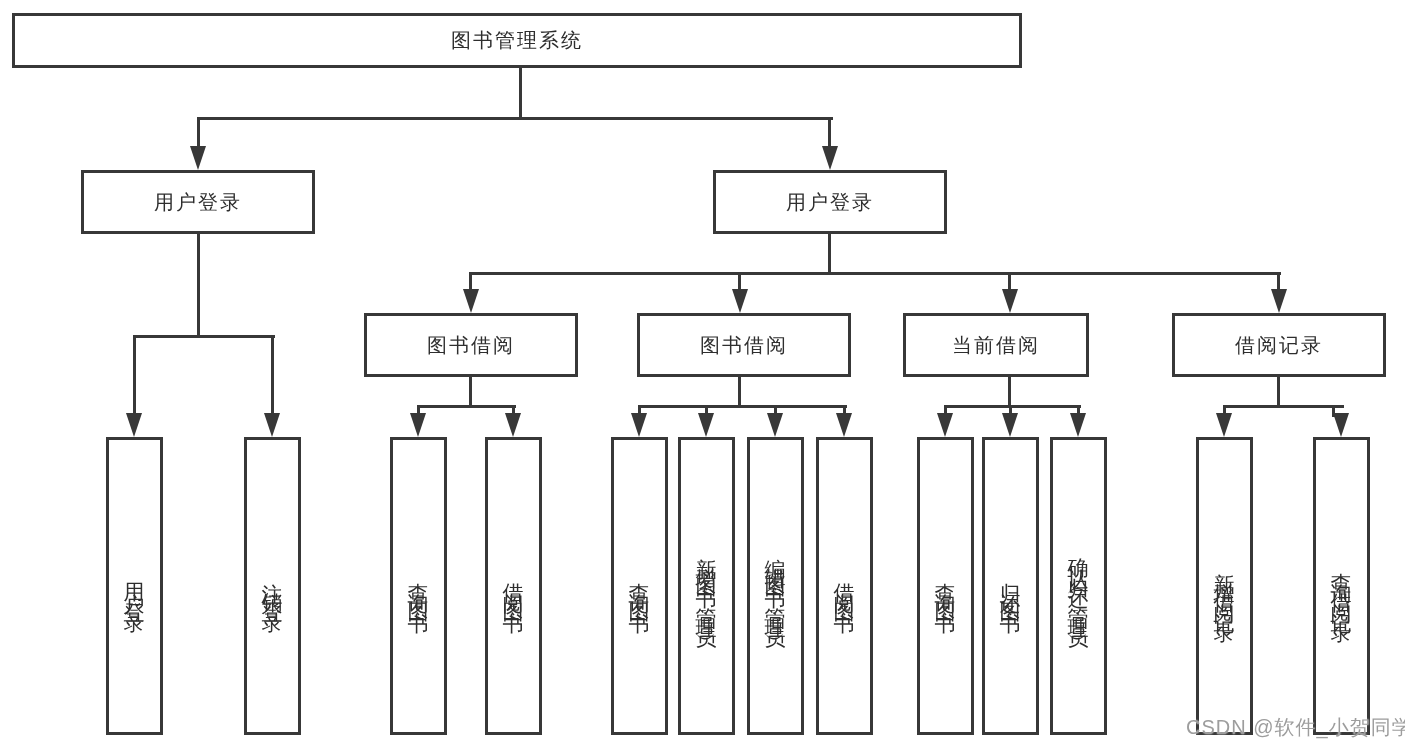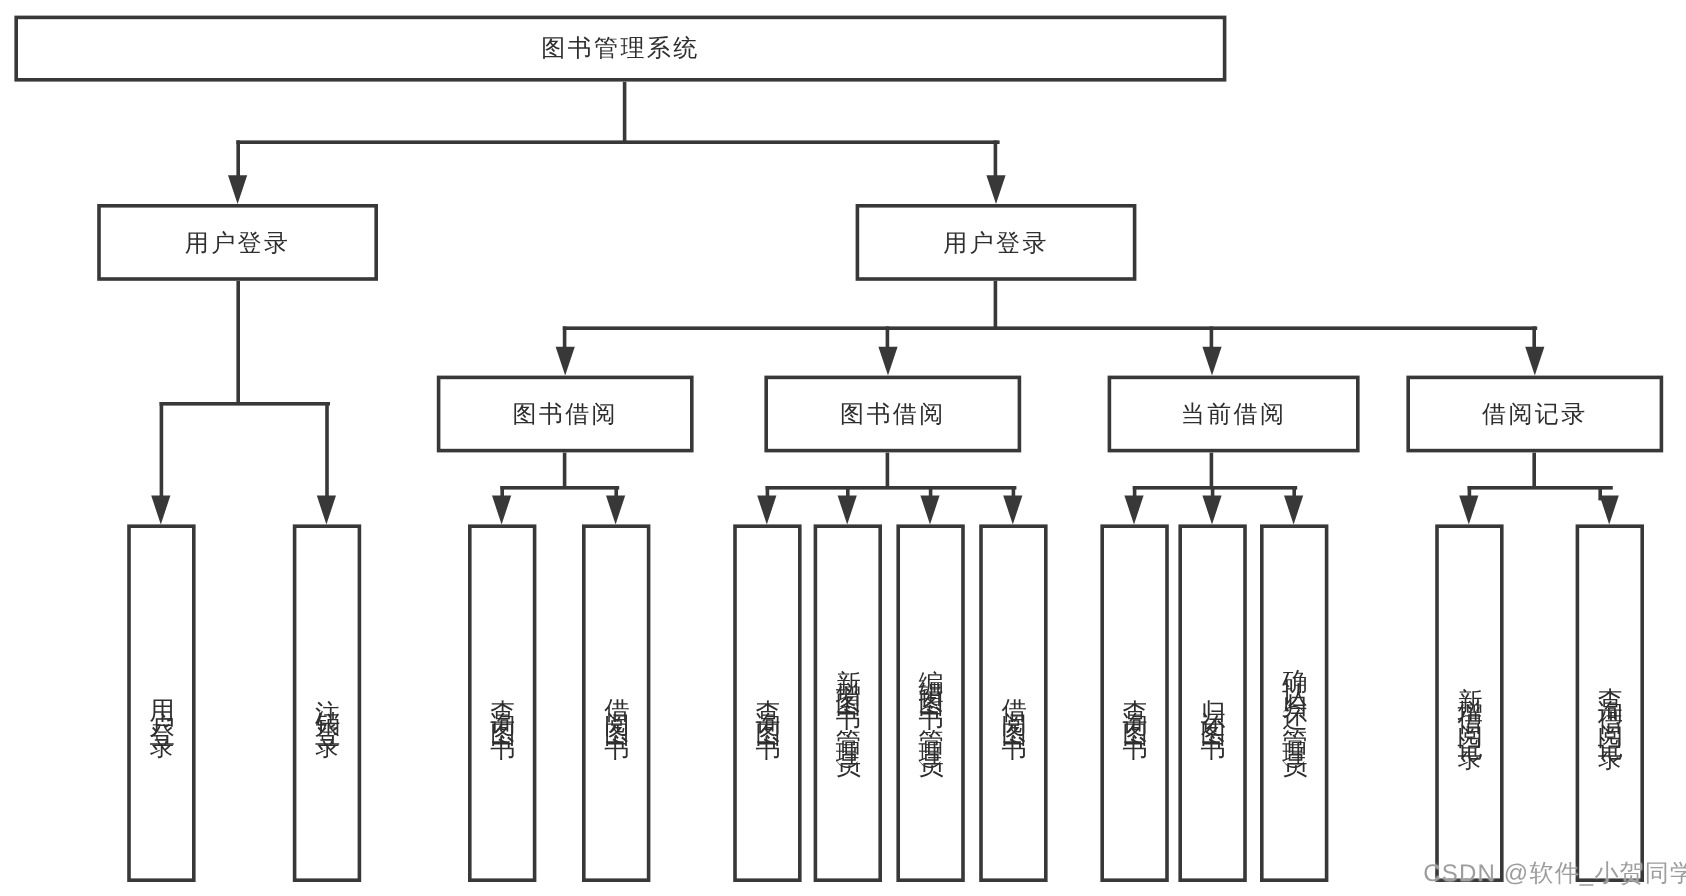--- a/index.html
+++ b/index.html
@@ -125,21 +125,21 @@
   <div class="node" style="left:713px;top:170px;width:234px;height:64px;">
     <span class="hlabel">用户登录</span>
   </div>
 
   <div class="node" style="left:364px;top:313px;width:214px;height:64px;">
     <span class="hlabel">图书借阅</span>
   </div>
   <div class="node" style="left:637px;top:313px;width:214px;height:64px;">
     <span class="hlabel">图书借阅</span>
   </div>
-  <div class="node" style="left:903px;top:313px;width:210px;height:64px;margin-left:20px;">
+  <div class="node" style="left:903px;top:313px;width:186px;height:64px;">
     <span class="hlabel">当前借阅</span>
   </div>
   <div class="node" style="left:1172px;top:313px;width:214px;height:64px;justify-content:center;">
     <span class="hlabel">借阅记录</span>
   </div>
 
   <div class="node vnode" style="left:106px;top:437px;width:57px;height:298px;">
     <span class="vtext">用户登录</span>
   </div>
   <div class="node vnode" style="left:244px;top:437px;width:57px;height:298px;">

